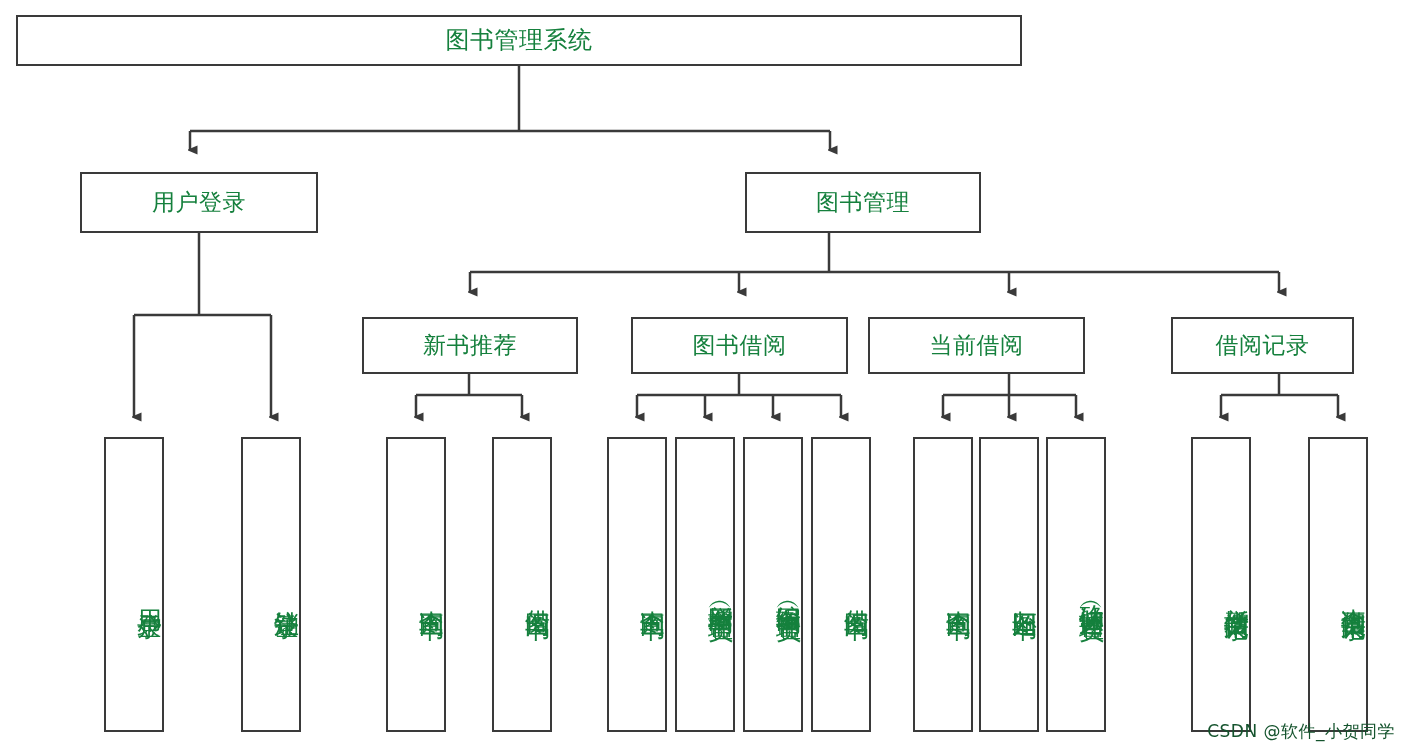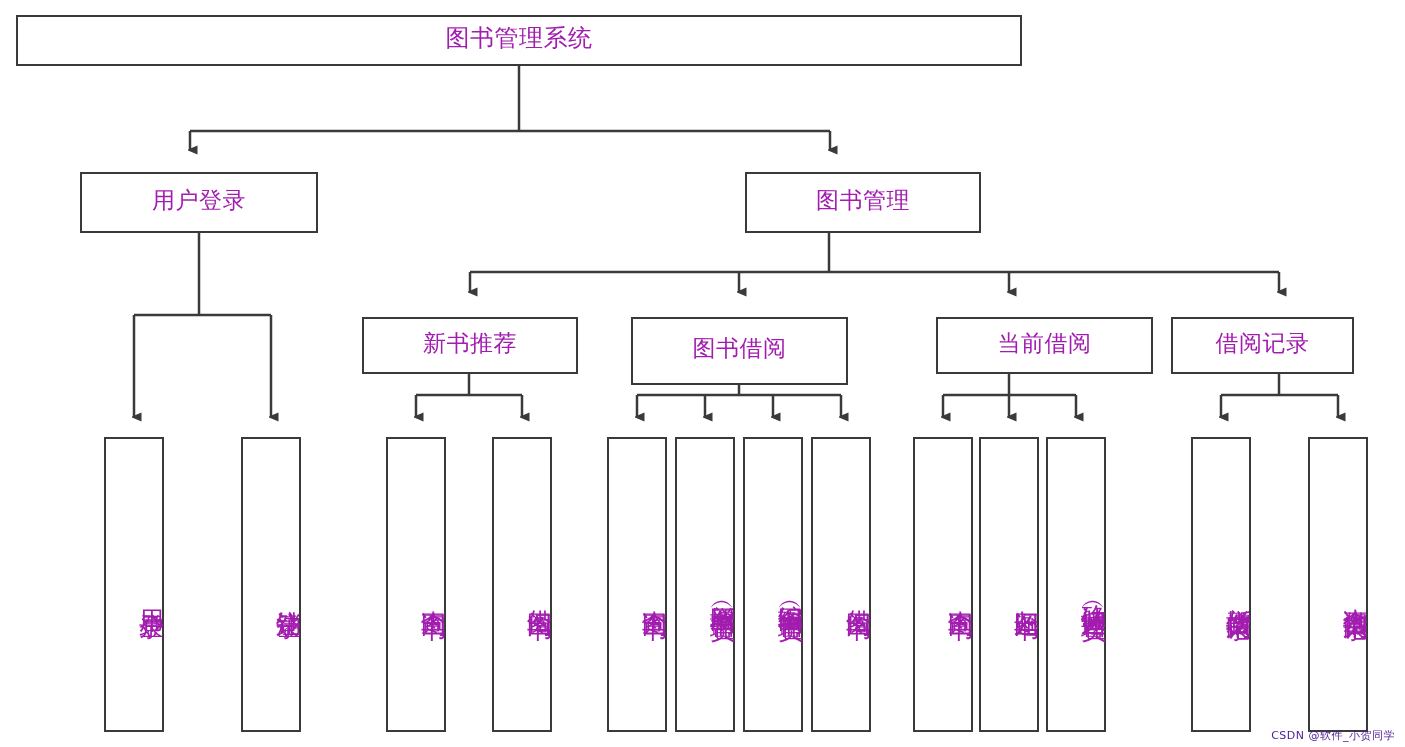--- a/index.html
+++ b/index.html
@@ -25,22 +25,21 @@
     height: 747px;
   }
   .node {
     position: absolute;
     box-sizing: border-box;
     background: #ffffff;
     border: 2.5px solid #3a3a3a;
     display: flex;
     align-items: center;
     justify-content: center;
-    color: #a21caf;
-    font-family: Liberation Mono, monospace;
+    color: #15803d;
   }
   .node-h {
     font-size: 23px;
     letter-spacing: 0.5px;
     line-height: 1.1;
   }
   .node-root {
     font-size: 24px;
   }
   .node-v {
@@ -56,22 +55,22 @@
   .node-v .vtext {
     writing-mode: vertical-rl;
     text-orientation: upright;
     display: block;
     white-space: nowrap;
   }
   .watermark {
     position: absolute;
     right: 10px;
     bottom: 4px;
-    font-size: 11px;
-    color: #4c1d95;
+    font-size: 17px;
+    color: #14532d;
     letter-spacing: 0.5px;
     white-space: nowrap;
     pointer-events: none;
   }
 </style>
 </head>
 <body>
 
 <div id="diagram-root">
 
@@ -132,24 +131,24 @@
   <div class="node node-h" style="left:80px; top:172px; width:238px; height:61px;">
     <span>用户登录</span>
   </div>
   <div class="node node-h" style="left:711px; top:172px; width:236px; height:61px;margin-left:34px;">
     <span>图书管理</span>
   </div>
 
   <div class="node node-h" style="left:362px; top:317px; width:216px; height:57px;">
     <span>新书推荐</span>
   </div>
-  <div class="node node-h" style="left:631px; top:317px; width:217px; height:68px;justify-content:center;">
+  <div class="node node-h" style="left:631px; top:317px; width:217px; height:57px;justify-content:center;">
     <span>图书借阅</span>
   </div>
-  <div class="node node-h" style="left:936px; top:317px; width:217px; height:57px;">
+  <div class="node node-h" style="left:868px; top:317px; width:217px; height:57px;">
     <span>当前借阅</span>
   </div>
   <div class="node node-h" style="left:1171px; top:317px; width:183px; height:57px;">
     <span>借阅记录</span>
   </div>
 
   <div class="node node-v" style="left:104px; top:437px; width:60px; height:295px;">
     <span class="vtext">用户登录</span>
   </div>
   <div class="node node-v" style="left:241px; top:437px; width:60px; height:295px;">

